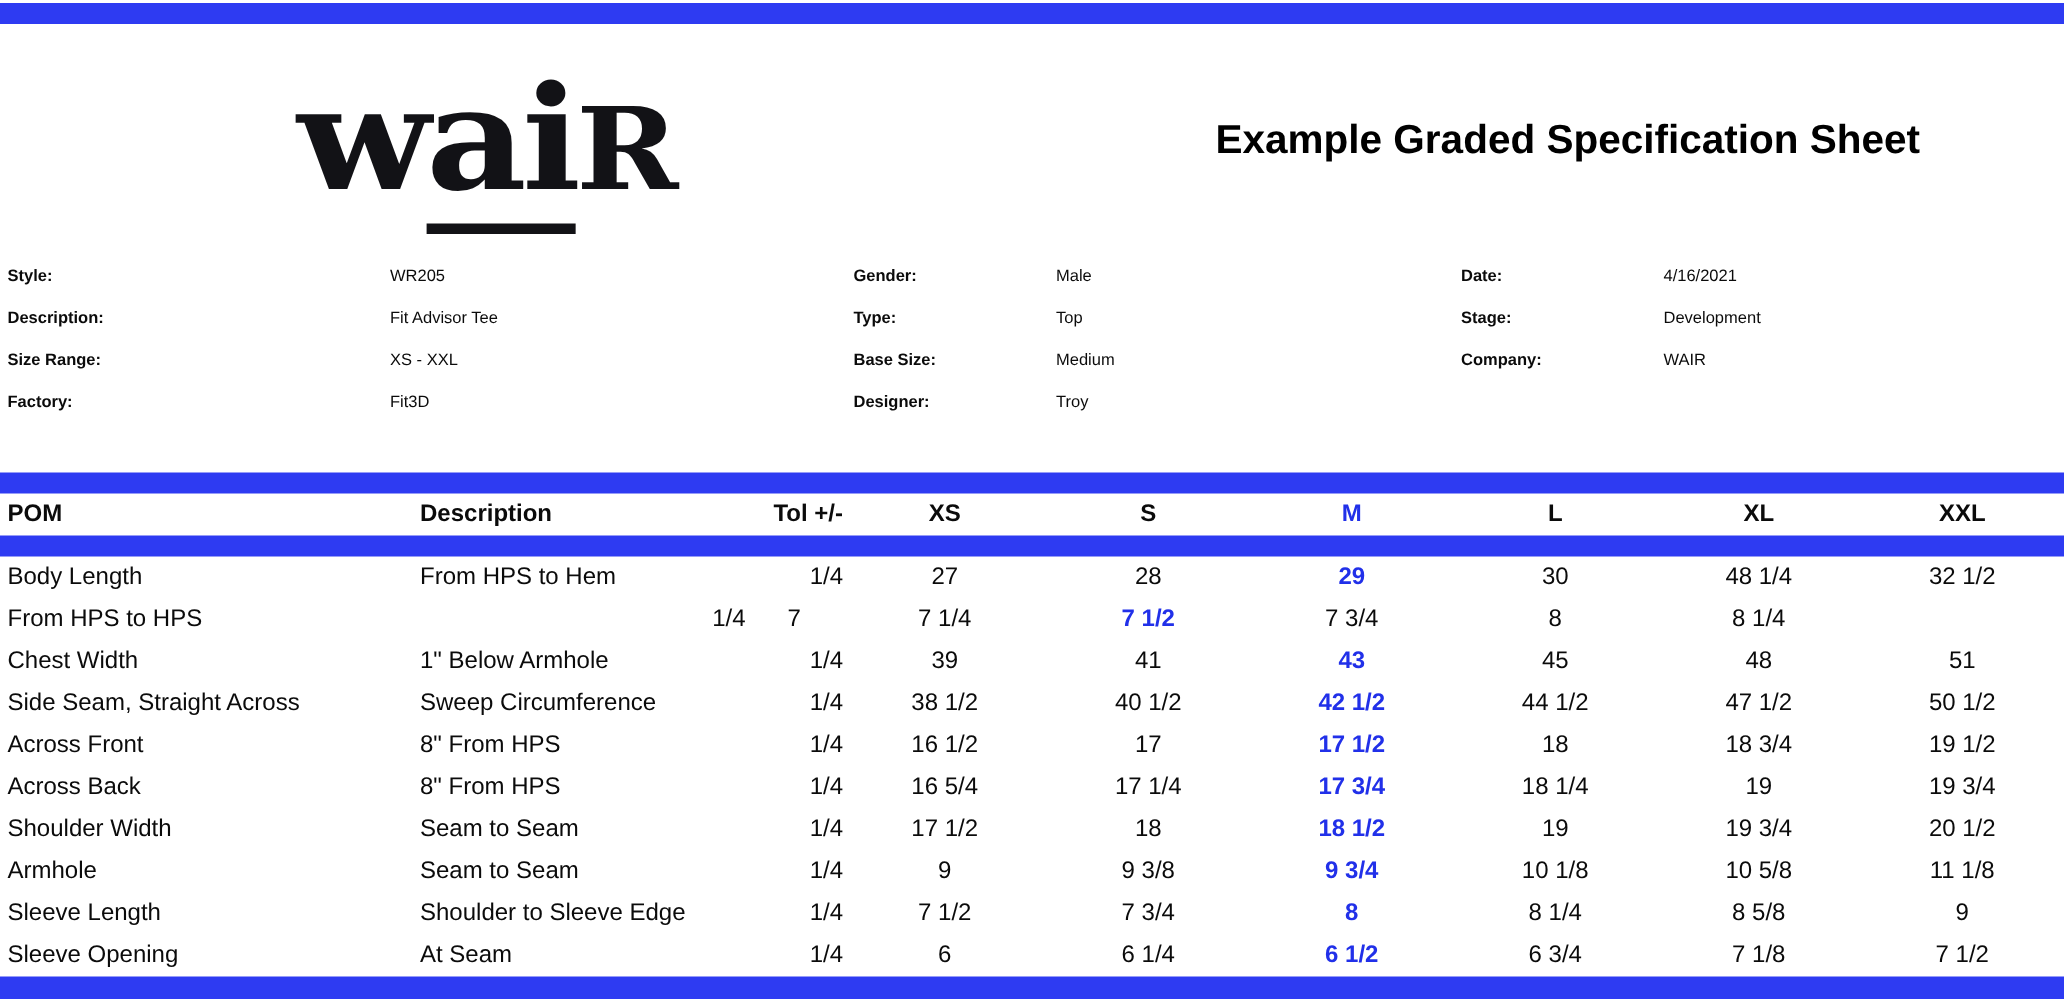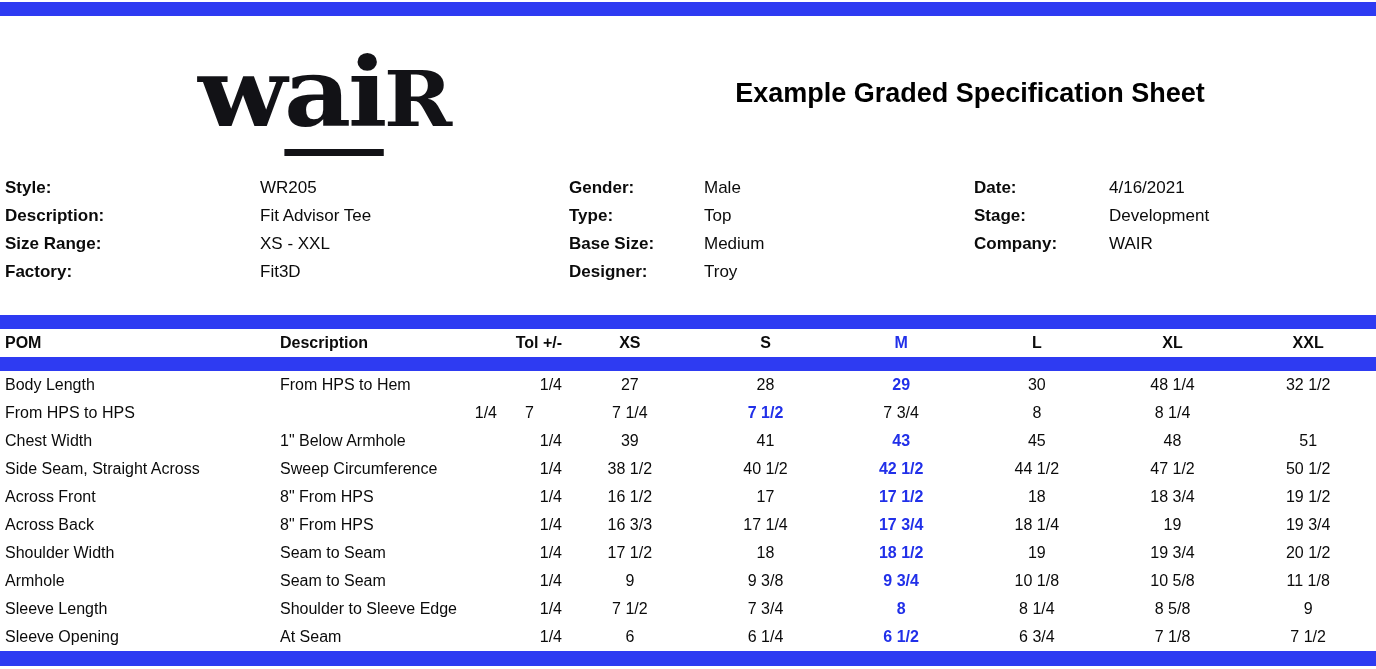--- a/index.html
+++ b/index.html
@@ -41,27 +41,27 @@
   .logo .und{
     border-bottom:7px solid #121216;
     padding-bottom:0px;
   }
   .logo .capr{
     font-size:76px;
   }
   
   .title{
     position:absolute;left:660px;top:78px;width:620px;
-    text-align:center;
+    text-align:right;
     font-size:27px;font-weight:bold;
     letter-spacing:0px;
     color:#000;
   }
   
-  .meta{position:absolute;left:0;top:176px;width:1376px;height:112px;font-size:17px;}
+  .meta{position:absolute;left:0;top:176px;width:1376px;height:112px;font-size:11px;}
   .meta .mlabel{position:absolute;font-weight:bold;}
   .meta .mvalue{position:absolute;font-weight:normal;}
   
   .spec-table{position:absolute;left:0;top:315px;right:0;}
   .bar{height:14px;background:var(--accent);}
   .thead,.trow{
     display:grid;
     grid-template-columns:275px 217px 65px repeat(6,1fr);
     padding-left:5px;
     align-items:center;
@@ -180,21 +180,21 @@
           <div class="cell c4">17</div>
           <div class="cell c5 base">17 1/2</div>
           <div class="cell c6">18</div>
           <div class="cell c7">18 3/4</div>
           <div class="cell c8">19 1/2</div>
         </div>
         <div class="trow">
           <div class="cell c0">Across Back</div>
           <div class="cell c1">8" From HPS</div>
           <div class="cell c2">1/4</div>
-          <div class="cell c3">16 3/3</div>
+          <div class="cell c3">16 5/4</div>
           <div class="cell c4">17 1/4</div>
           <div class="cell c5 base">17 3/4</div>
           <div class="cell c6">18 1/4</div>
           <div class="cell c7">19</div>
           <div class="cell c8">19 3/4</div>
         </div>
         <div class="trow">
           <div class="cell c0">Shoulder Width</div>
           <div class="cell c1">Seam to Seam</div>
           <div class="cell c2">1/4</div>

